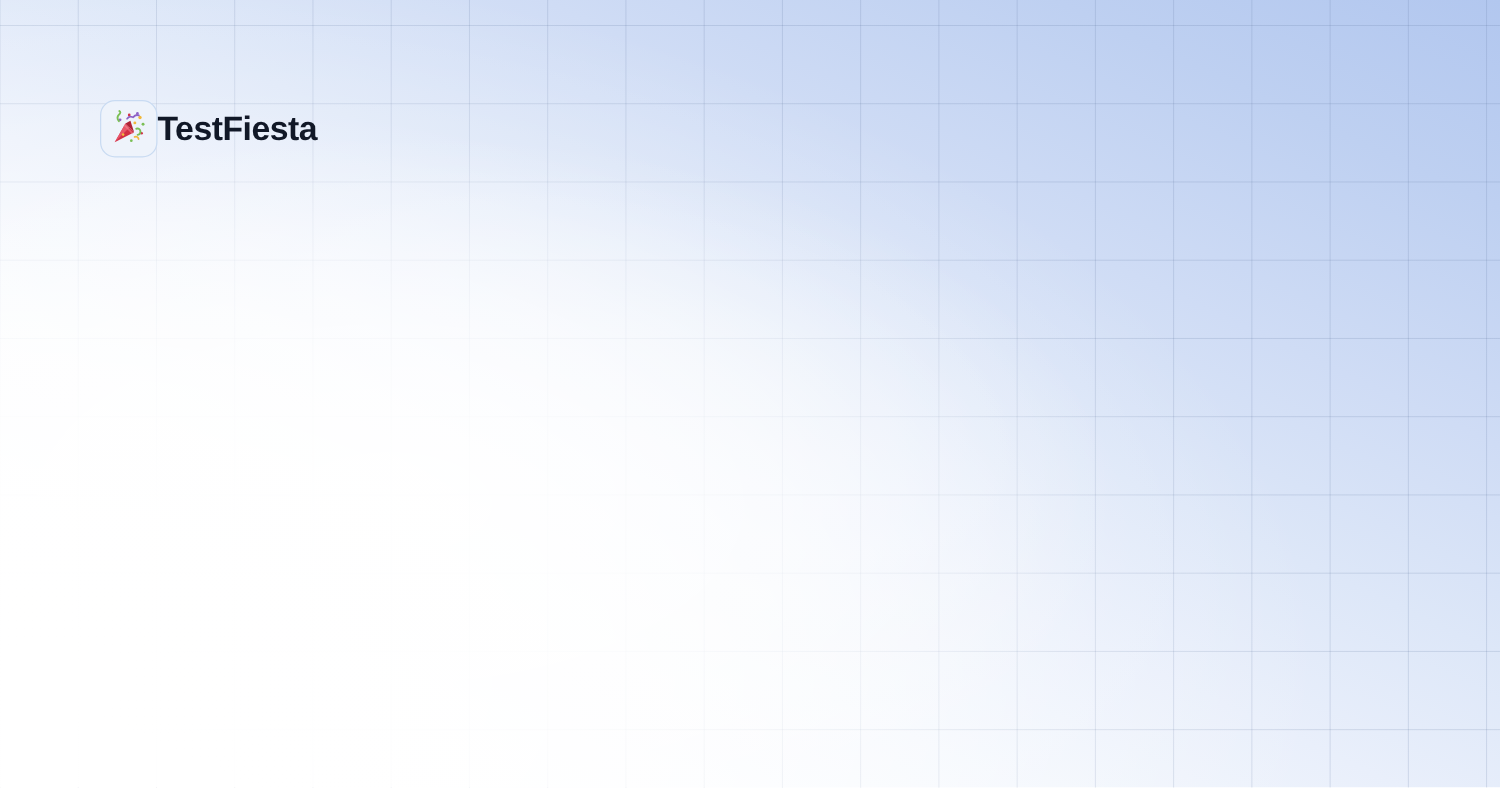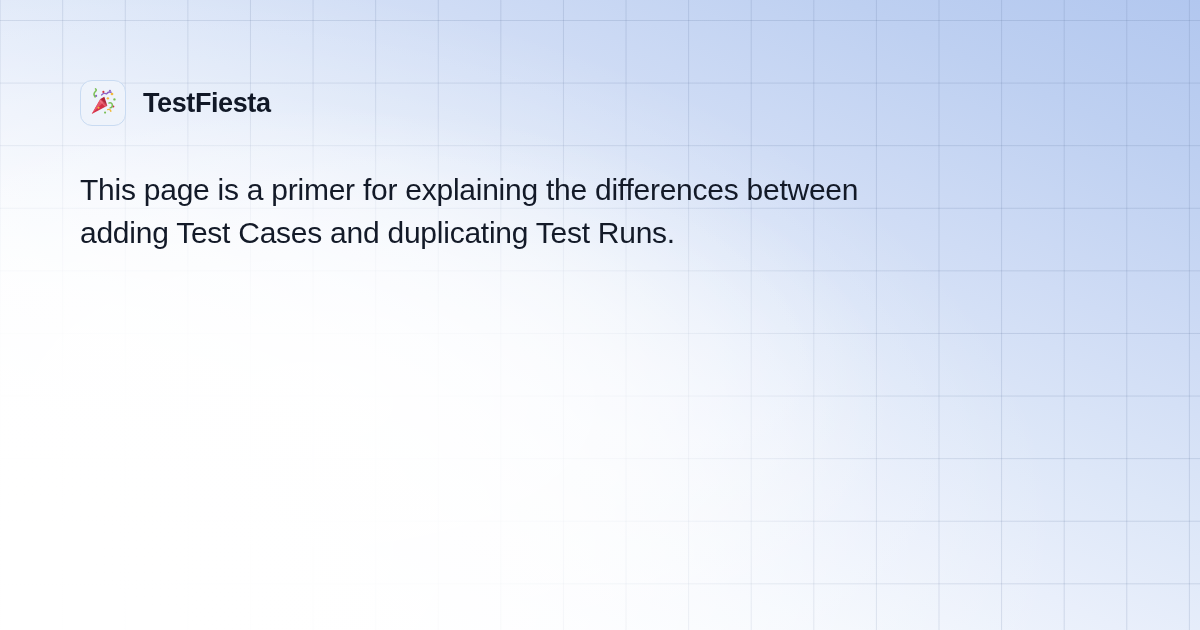--- a/index.html
+++ b/index.html
@@ -84,21 +84,20 @@
     inset:0;
     padding:80px;
     display:flex;
     flex-direction:column;
   }
 
   
   .brand {
     display:flex;
     align-items:center;
-    gap:17px;
     height:46px;
     flex:0 0 auto;
   }
 
   .brand-logo {
     width:46px;
     height:46px;
     border-radius:12px;
     background:#eef3fb;
     border:1px solid #c9dbf2;
@@ -178,15 +177,14 @@
         <path d="M19.8 6.2 Q21.8 3.4 24.6 4.6" stroke="#8e63c6" stroke-width="1.6" fill="none" stroke-linecap="round"></path>
         <path d="M22.4 16.0 Q25.6 15.2 26.0 18.2 Q26.2 20.8 23.6 21.2" stroke="#7bbf56" stroke-width="1.6" fill="none" stroke-linecap="round"></path>
         <path d="M14.6 7.4 Q16.4 5.0 19.0 6.0" stroke="#8e63c6" stroke-width="1.5" fill="none" stroke-linecap="round"></path>
         <path d="M21.0 23.0 Q23.8 22.2 24.4 24.8" stroke="#f2b93c" stroke-width="1.5" fill="none" stroke-linecap="round"></path>
       </svg>
     </div>
     <div class="brand-name">TestFiesta</div>
   </div>
 
 
-  <p class="subtitle">This page is a primer for explaining the differences between adding Test Cases and duplicating Test Runs.</p>
 
 </div>
 
 </body></html>

